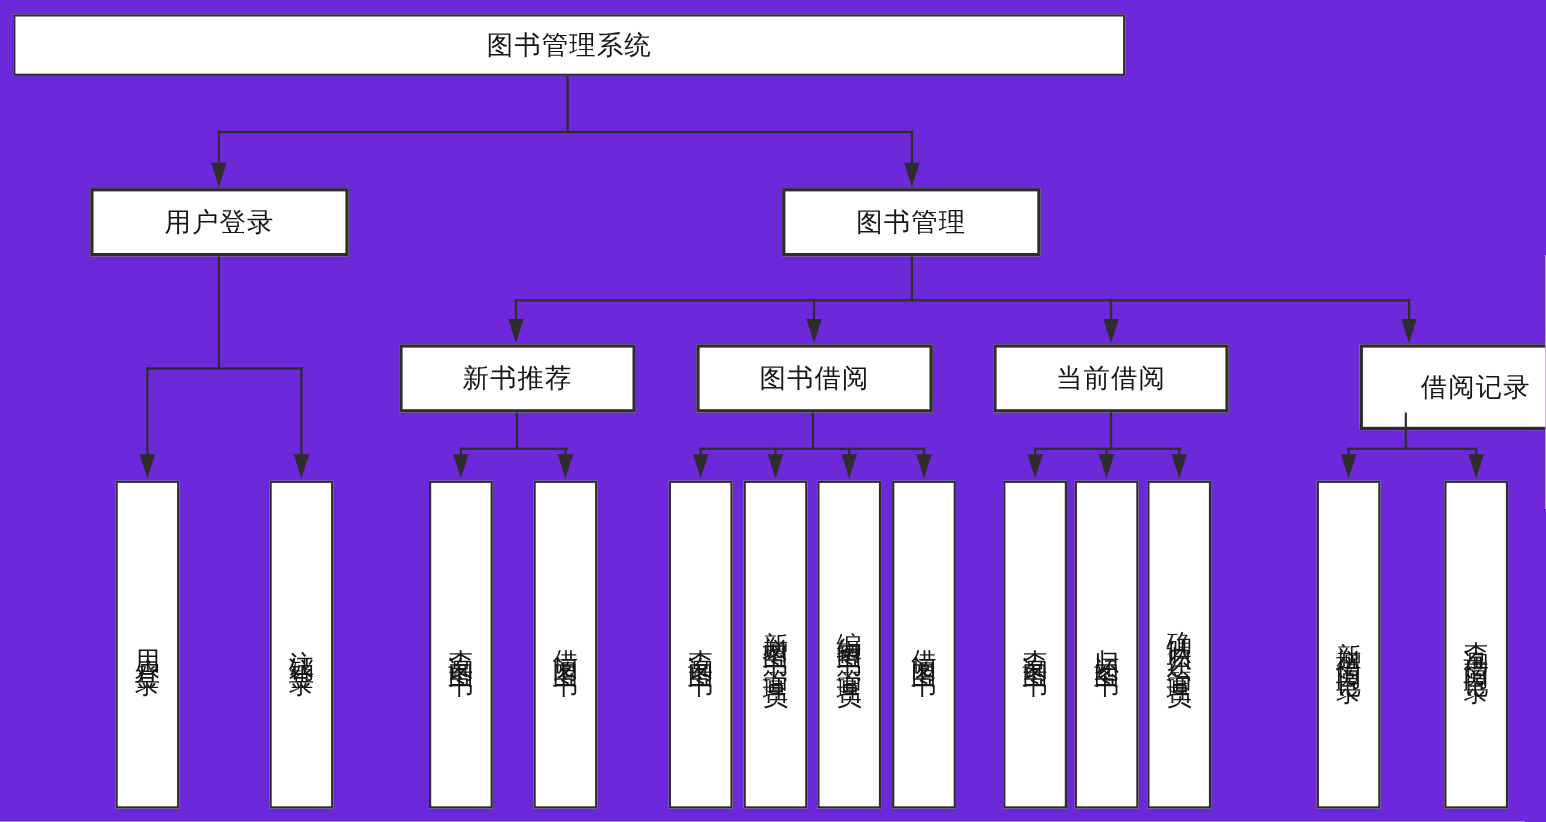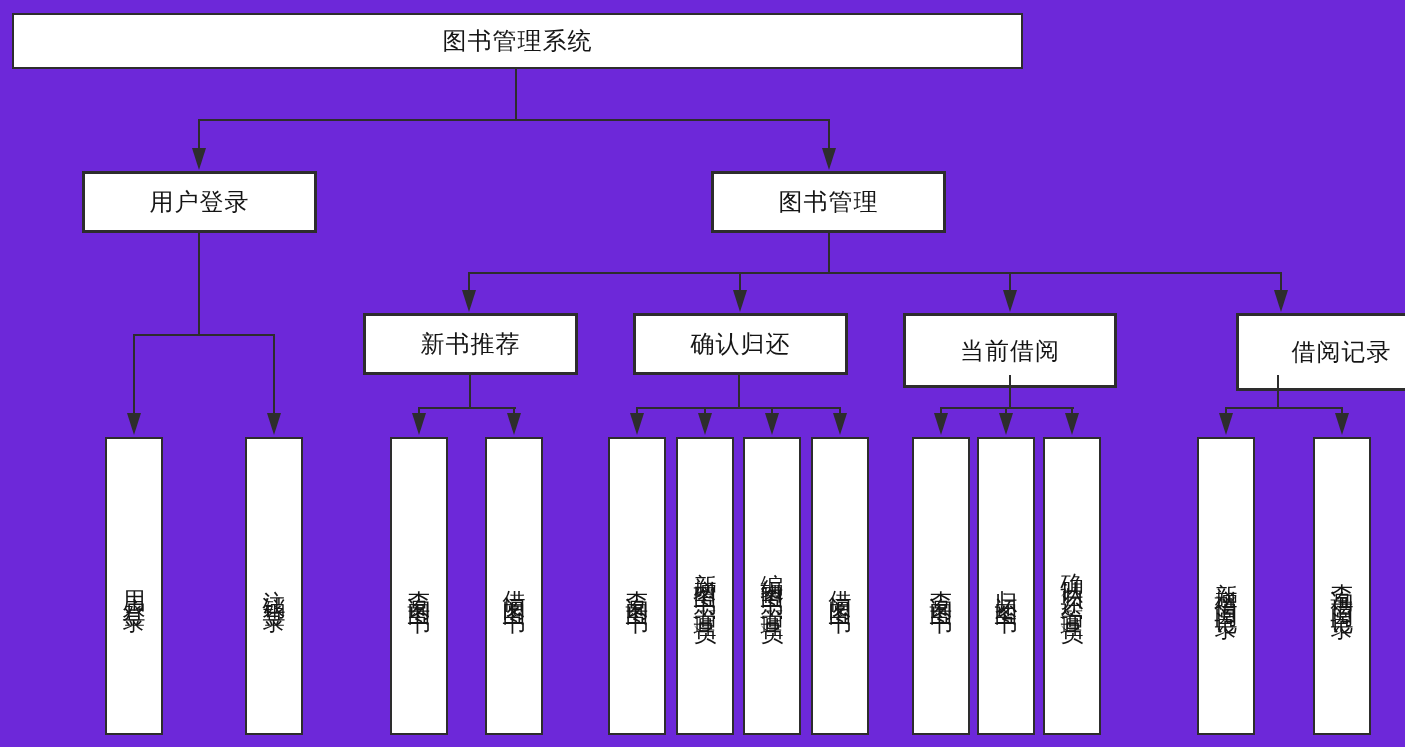--- a/index.html
+++ b/index.html
@@ -37,22 +37,22 @@
 <body>
 
 <div class="canvas">
 
   <div class="box root" style="left:12px;top:13px;width:1011px;height:56px">图书管理系统</div>
 
   <div class="box" style="left:82px;top:171px;width:235px;height:62px">用户登录</div>
   <div class="box" style="left:363px;top:313px;width:215px;height:62px">新书推荐</div>
 
   <div class="box" style="left:711px;top:171px;width:235px;height:62px">图书管理</div>
-  <div class="box" style="left:633px;top:313px;width:215px;height:62px">确认归还</div>
-  <div class="box" style="left:903px;top:313px;width:214px;height:75px">当前借阅</div>
+  <div class="box" style="left:633px;top:313px;width:215px;height:62px">图书借阅</div>
+  <div class="box" style="left:903px;top:313px;width:214px;height:62px">当前借阅</div>
   <div class="box" style="left:1236px;top:313px;width:211px;height:78px">借阅记录</div>
 
   <div class="leaf" style="left:105px">用户登录</div>
   <div class="leaf" style="left:245px">注销登录</div>
   <div class="leaf" style="left:390px">查询图书</div>
   <div class="leaf" style="left:485px">借阅图书</div>
   <div class="leaf" style="left:608px">查询图书</div>
   <div class="leaf" style="left:676px">新增图书（管理员）</div>
   <div class="leaf" style="left:743px">编辑图书（管理员）</div>
   <div class="leaf" style="left:811px">借阅图书</div>

